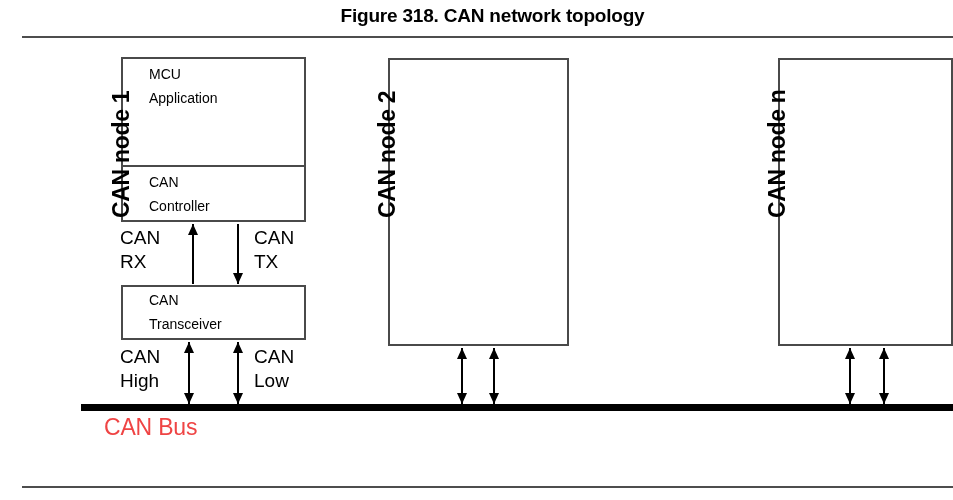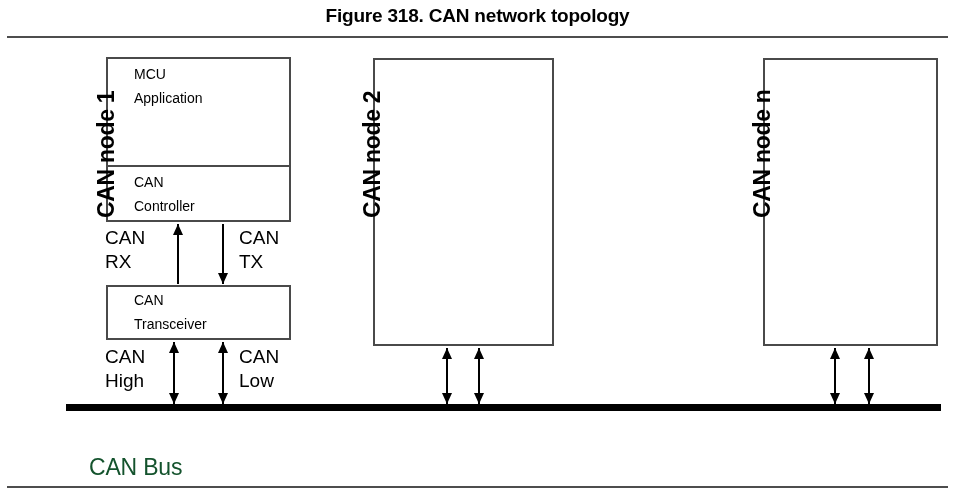--- a/index.html
+++ b/index.html
@@ -11,21 +11,21 @@
     width: 953px;
     height: 500px;
     position: relative;
     font-family: "Liberation Sans", sans-serif;
     color: #000000;
     overflow: hidden;
   }
 
   #page {
     position: absolute;
-    left: 1px; top: 0;
+    left: 16px; top: 0;
     width: 759px;
     height: 500px;
     background: #ffffff;
   }
 
   
   .fig-title {
     position: absolute;
     left: 0;
     top: 5px;
@@ -110,24 +110,23 @@
   }
 
   
   .bus-line {
     position: absolute;
     background: #000000;
   }
   .bus-caption {
     position: absolute;
     font-size: 23px;
-    color: #14532d;
+    color: #ef4444;
     white-space: nowrap;
     letter-spacing: -0.2px;
-    margin-top: 40px;
   }
 </style>
 </head>
 <body>
 
 <div id="page">
 
   <div class="fig-title">Figure 318. CAN network topology</div>
 
   <div class="rule top"></div>

